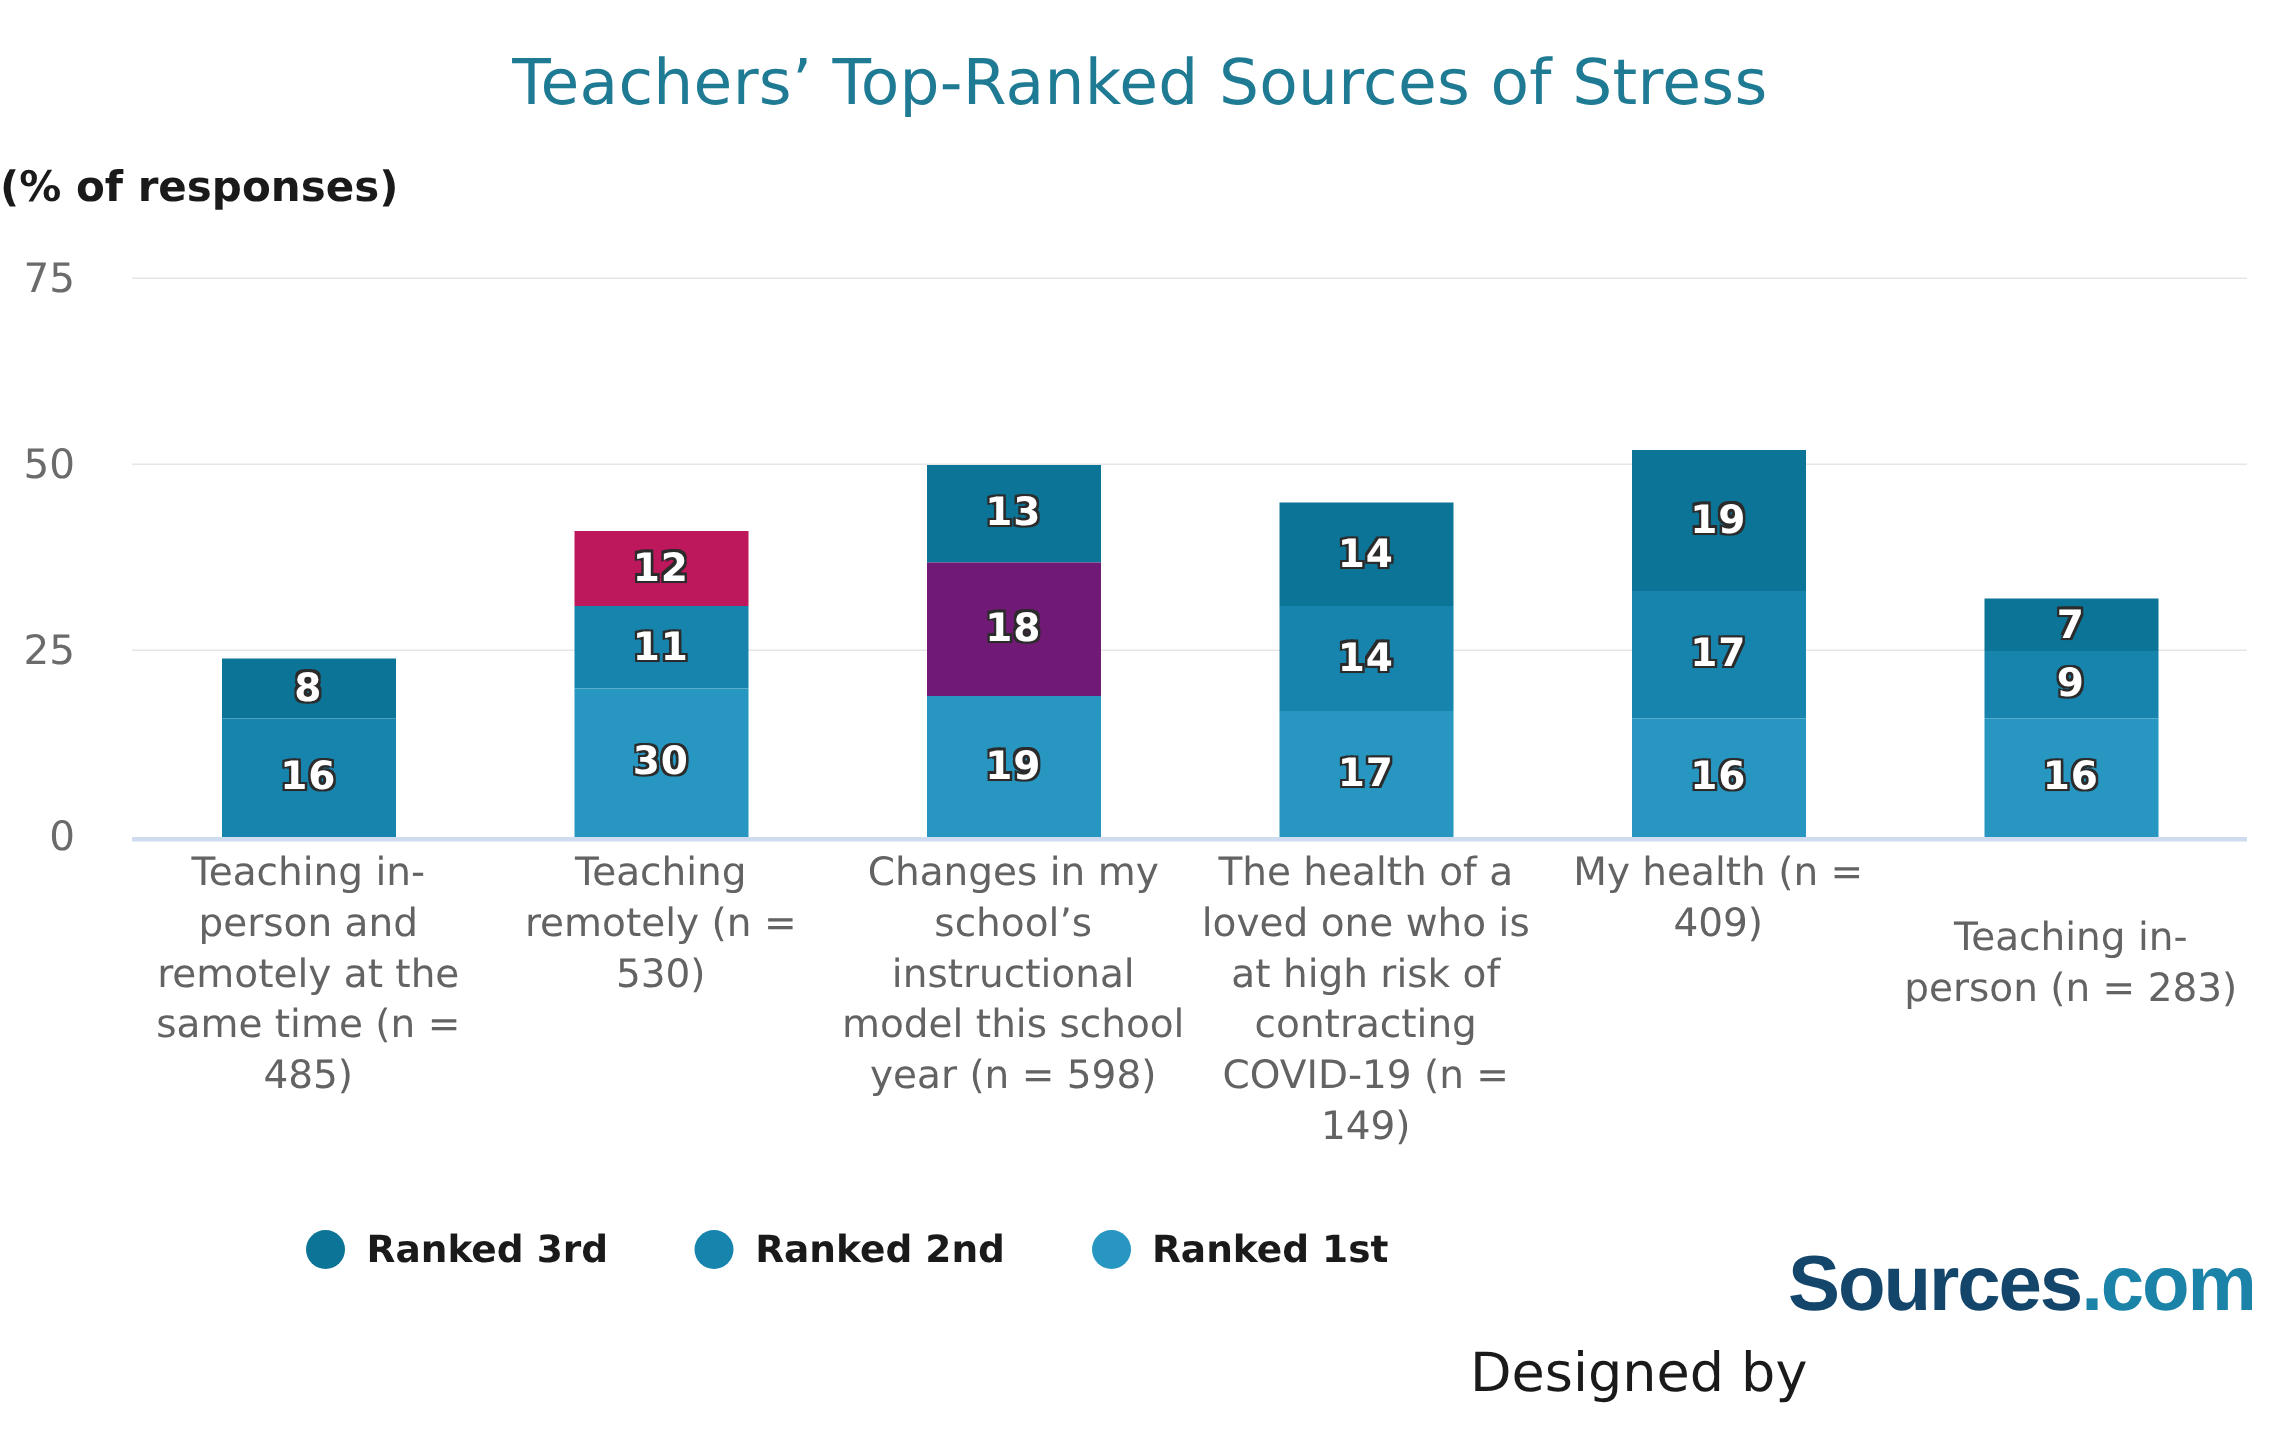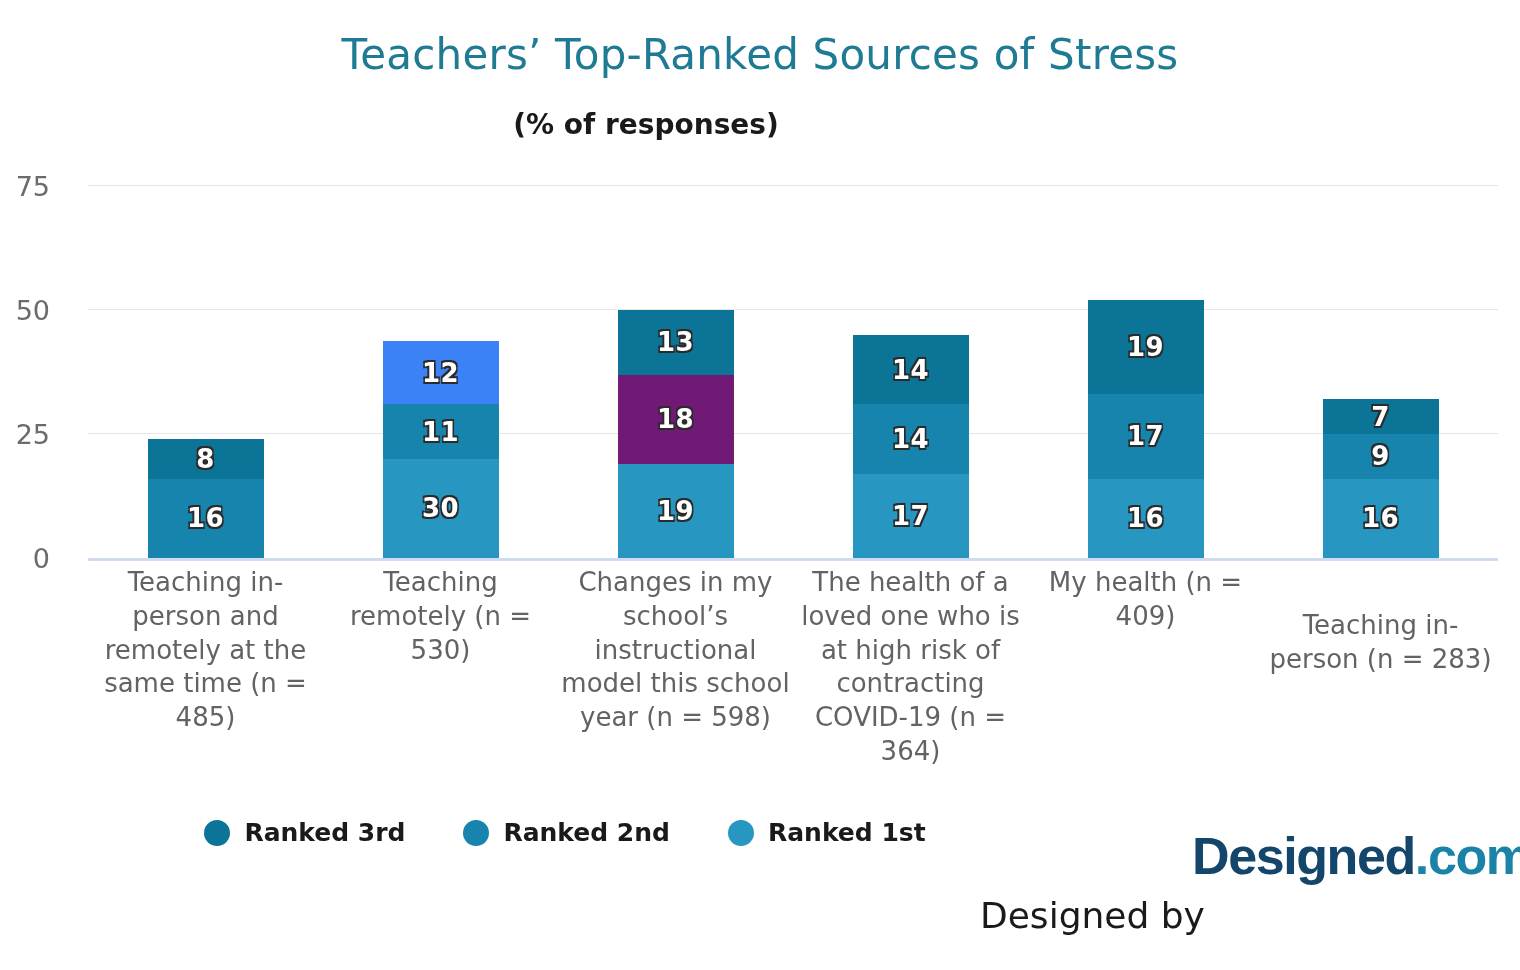--- a/index.html
+++ b/index.html
@@ -34,21 +34,21 @@
     letter-spacing: 0.2px;
     color: #1f7a94;
     font-weight: 400;
     white-space: nowrap;
   }
   .chart-subtitle {
     position: absolute;
     left: 0;
     top: 108px;
     width: 1292px;
-    text-align: center;
+    text-align: left;
     font-size: 28px;
     font-weight: bold;
     color: #1a1a1a;
     white-space: nowrap;
   }
 
   
   .plot-area {
     position: absolute;
     left: 88px;
@@ -210,21 +210,21 @@
       <div class="gridline" style="bottom: 372px;"></div>
       <div class="bar-group" style="left: 59.5px;">
         <div class="seg" title="Ranked 3rd" style="height: 39.68px; background: rgb(12, 116, 150);">
           <span class="seg-label">8</span>
         </div>
         <div class="seg" title="Ranked 2nd" style="height: 79.36px; background: rgb(23, 132, 174);">
           <span class="seg-label">16</span>
         </div>
       </div>
       <div class="bar-group" style="left: 294.5px;">
-        <div class="seg" title="Ranked 3rd" style="height: 63px; background: #3b82f6;">
+        <div class="seg" title="Ranked 3rd" style="height: 50px; background: #be185d;">
           <span class="seg-label">12</span>
         </div>
         <div class="seg" title="Ranked 2nd" style="height: 54.56px; background: rgb(23, 132, 174);">
           <span class="seg-label">11</span>
         </div>
         <div class="seg" title="Ranked 1st" style="height: 99.2px; background: rgb(39, 151, 194);">
           <span class="seg-label">30</span>
         </div>
       </div>
       <div class="bar-group" style="left: 529.5px;">
@@ -270,21 +270,21 @@
         <div class="seg" title="Ranked 1st" style="height: 79.36px; background: rgb(39, 151, 194);">
           <span class="seg-label">16</span>
         </div>
       </div>
     </div>
 
   <div class="cat-labels" id="catlabels">
       <div class="cat-label" style="left: 2.5px;">Teaching in-person and remotely at the same time (n = 485)</div>
       <div class="cat-label" style="left: 237.5px;">Teaching remotely (n = 530)</div>
       <div class="cat-label" style="left: 472.5px;">Changes in my school’s instructional model this school year (n = 598)</div>
-      <div class="cat-label" style="left: 707.5px;">The health of a loved one who is at high risk of contracting COVID-19 (n = 364)</div>
+      <div class="cat-label" style="left: 707.5px;">The health of a loved one who is at high risk of contracting COVID-19 (n = 149)</div>
       <div class="cat-label" style="left: 942.5px;">My health (n = 409)</div>
       <div class="cat-label" style="left: 1177.5px; margin-top: 43px;">Teaching in-person (n = 283)</div>
     </div>
 
   <div class="legend" id="legend">
       <div class="legend-item">
         <span class="legend-dot" style="background: rgb(12, 116, 150);"></span>
         <span class="legend-text">Ranked 3rd</span>
       </div>
       <div class="legend-item">
@@ -292,16 +292,16 @@
         <span class="legend-text">Ranked 2nd</span>
       </div>
       <div class="legend-item">
         <span class="legend-dot" style="background: rgb(39, 151, 194);"></span>
         <span class="legend-text">Ranked 1st</span>
       </div>
     </div>
 
   <div class="designed-by">Designed by</div>
   <div class="brand">
-    <span class="brand-research">Designed</span><span class="brand-com">.com</span>
+    <span class="brand-research">Sources</span><span class="brand-com">.com</span>
   </div>
 
 </div>
 
 </body></html>

